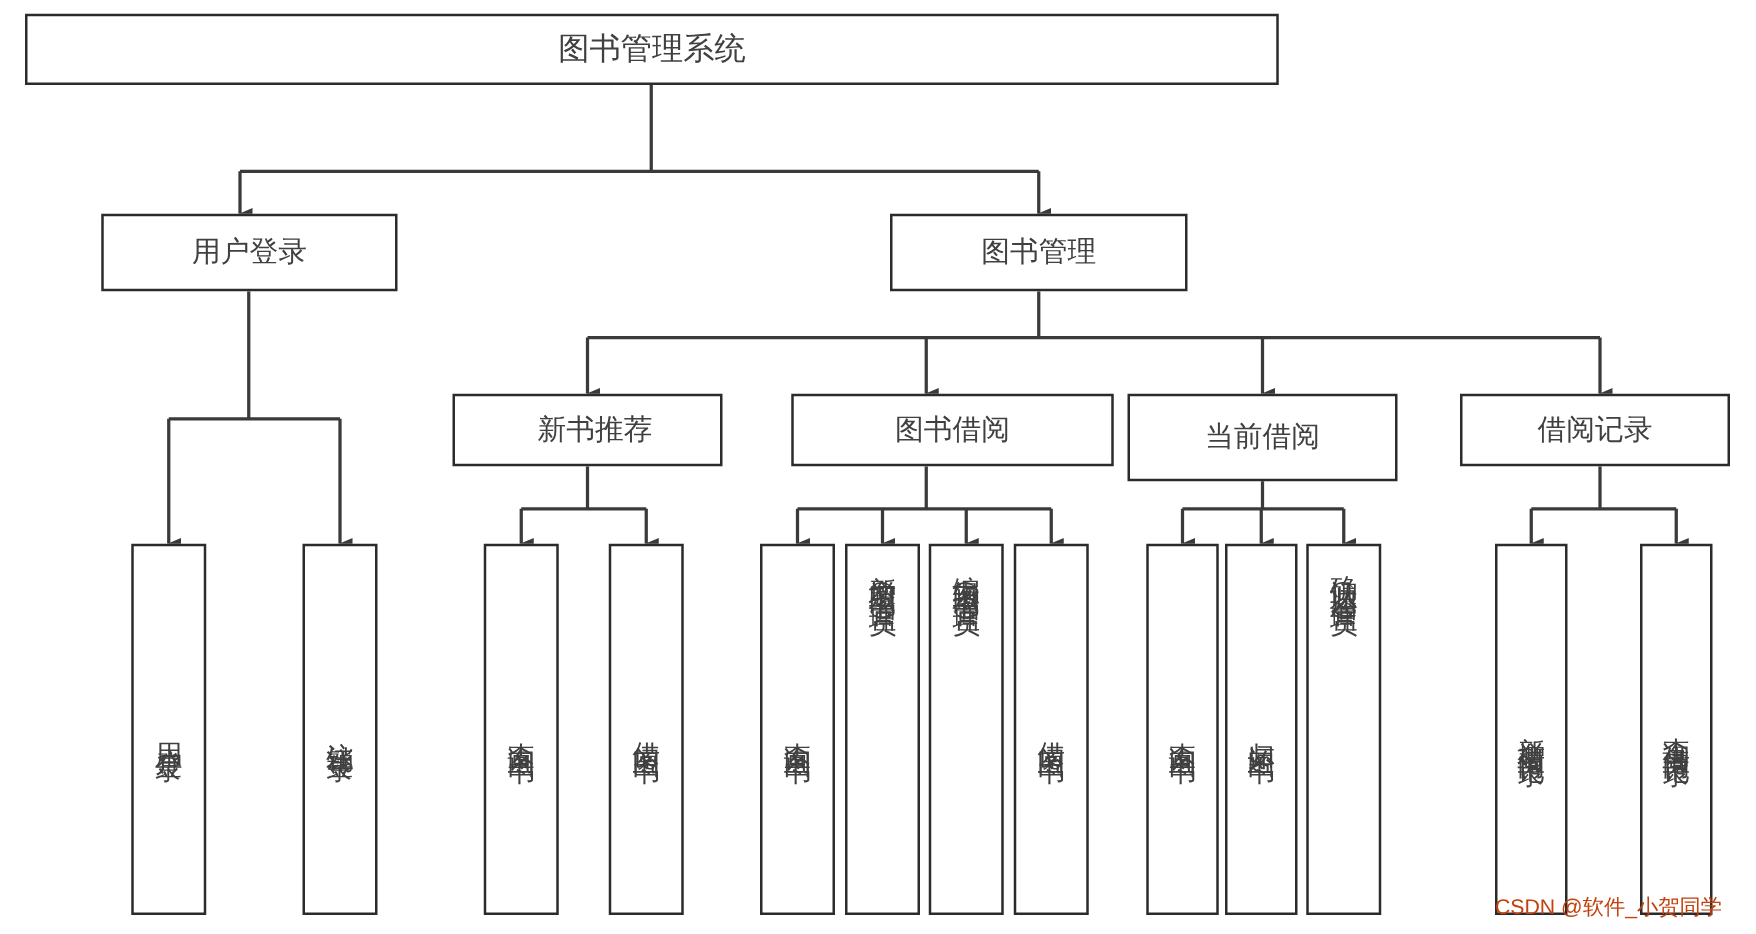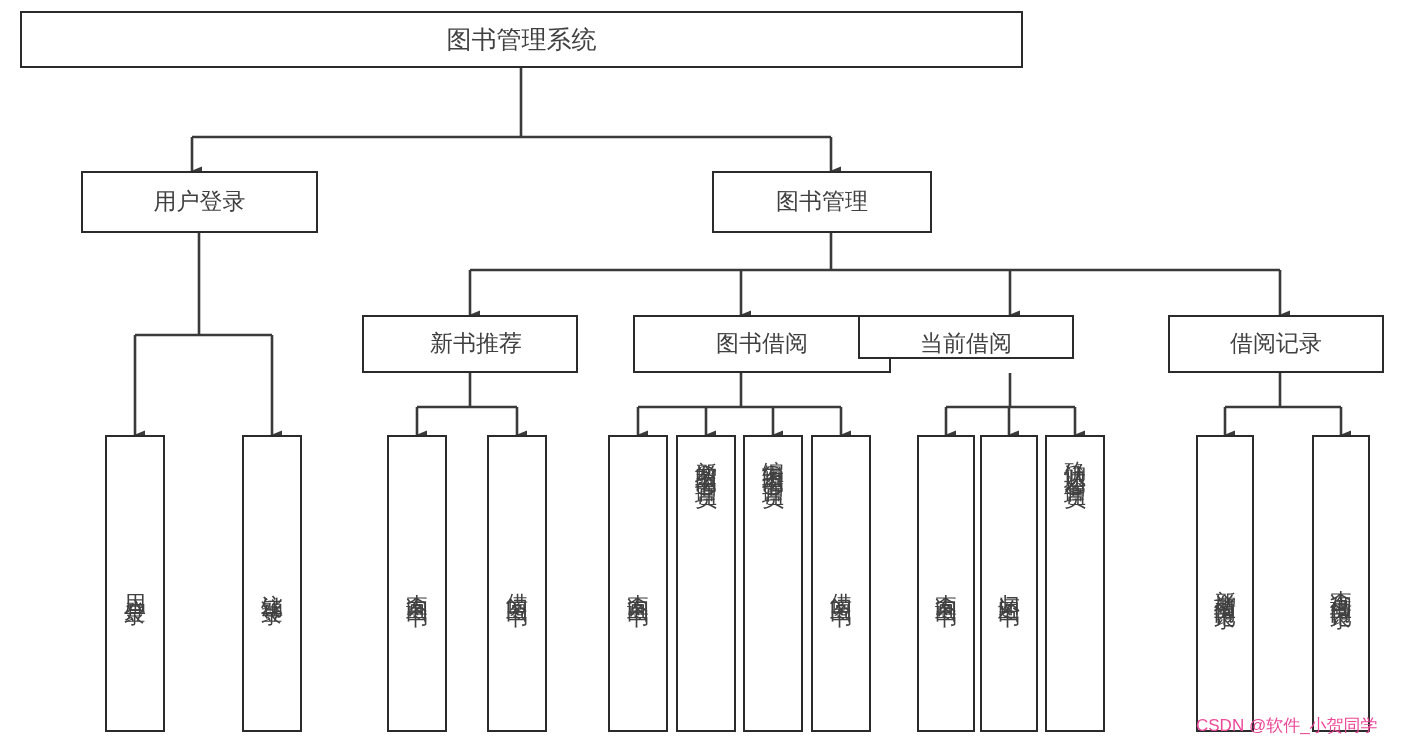--- a/index.html
+++ b/index.html
@@ -59,21 +59,21 @@
     font-size: 22px;
     letter-spacing: 4px;
     white-space: nowrap;
   }
   .node-leaf.leaf-short {
     align-items: center;
     padding-top: 0;
   }
   .watermark {
     position: absolute;
-    color: #ec4899;
+    color: #c2410c;
     font-size: 17px;
     white-space: nowrap;
     pointer-events: none;
     user-select: none;
   }
 </style>
 </head>
 <body>
 
 <div id="canvas">
@@ -121,30 +121,30 @@
       </g>
   </svg>
 
   <div id="nodes-layer">
       <div class="node-box node-root" style="left: 20px; top: 11px; width: 1003px; height: 57px;">
         <span class="node-label">图书管理系统</span>
       </div>
       <div class="node-box node-level1" style="left: 81px; top: 171px; width: 237px; height: 62px;">
         <span class="node-label">用户登录</span>
       </div>
-      <div class="node-box node-level1" style="left: 712px; top: 171px; width: 220px; height: 62px;">
+      <div class="node-box node-level1" style="left: 712px; top: 171px; width: 238px; height: 62px;">
         <span class="node-label">图书管理</span>
       </div>
       <div class="node-box node-level2" style="left: 362px; top: 315px; width: 216px; height: 58px; padding-left: 12px;">
         <span class="node-label">新书推荐</span>
       </div>
       <div class="node-box node-level2" style="left: 633px; top: 315px; width: 258px; height: 58px;">
         <span class="node-label">图书借阅</span>
       </div>
-      <div class="node-box node-level2" style="left: 858px; top: 315px; width: 216px; height: 44px; align-items: flex-end;">
+      <div class="node-box node-level2" style="left: 902px; top: 315px; width: 216px; height: 70px;">
         <span class="node-label">当前借阅</span>
       </div>
       <div class="node-box node-level2" style="left: 1168px; top: 315px; width: 216px; height: 58px;">
         <span class="node-label">借阅记录</span>
       </div>
       <div class="node-box node-leaf leaf-short" style="left: 105px; top: 435px; width: 60px; height: 297px;">
         <span class="node-label">用户登录</span>
       </div>
       <div class="node-box node-leaf leaf-short" style="left: 242px; top: 435px; width: 60px; height: 297px;">
         <span class="node-label">注销登录</span>

